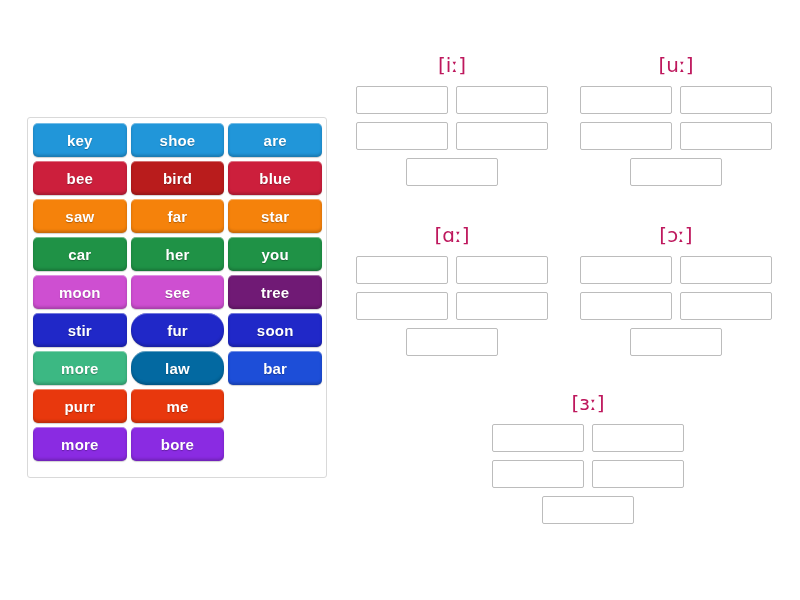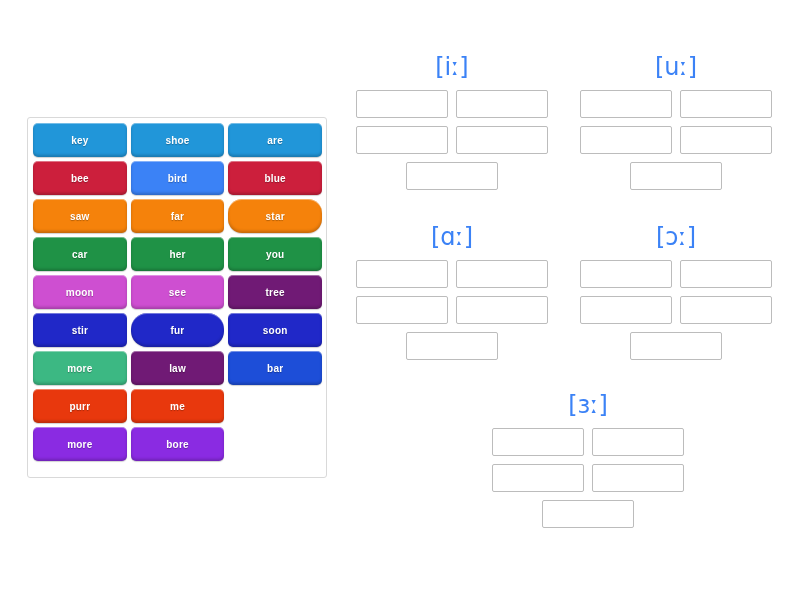--- a/index.html
+++ b/index.html
@@ -40,21 +40,21 @@
   .tile-row:last-child { margin-bottom: 0; }
 
   .tile {
     width: 95px;
     height: 34px;
     border-radius: 5px;
     display: flex;
     align-items: center;
     justify-content: center;
     color: #ffffff;
-    font-size: 10px;
+    font-size: 15px;
     font-weight: bold;
     letter-spacing: .2px;
     text-shadow: 0 1px 1px rgba(0,0,0,.28);
     box-shadow:
       inset 0 1px 0 rgba(255,255,255,.38),
       inset 0 -2px 3px rgba(0,0,0,.20),
       0 1px 1px rgba(0,0,0,.18);
     cursor: grab;
     user-select: none;
   }
@@ -63,22 +63,22 @@
     background: transparent;
     box-shadow: none;
     cursor: default;
   }
 
   
   .group { position: absolute; }
 
   .group-title {
     text-align: center;
-    font-size: 24px;
-    color: #3b82f6;
+    font-size: 20px;
+    color: #be185d;
     font-family: "DejaVu Sans", sans-serif;
     line-height: 1;
     margin-bottom: 11px;
     user-select: none;
   }
 
   .slot-row {
     display: flex;
     justify-content: center;
     gap: 8px;
@@ -107,46 +107,46 @@
 <div id="stage">
 
   <div id="word-panel">
       <div class="tile-row">
         <div class="tile" style="background: rgb(33, 150, 217);">key</div>
         <div class="tile" style="background: rgb(33, 150, 217);">shoe</div>
         <div class="tile" style="background: rgb(33, 150, 217);">are</div>
       </div>
       <div class="tile-row">
         <div class="tile" style="background: rgb(204, 31, 60);">bee</div>
-        <div class="tile" style="background: #3b82f6;">bird</div>
+        <div class="tile" style="background: #b91c1c;">bird</div>
         <div class="tile" style="background: rgb(204, 31, 60);">blue</div>
       </div>
       <div class="tile-row">
         <div class="tile" style="background: rgb(245, 130, 11);">saw</div>
         <div class="tile" style="background: rgb(245, 130, 11);">far</div>
-        <div class="tile" style="background: rgb(245, 130, 11); border-radius: 14px;">star</div>
+        <div class="tile" style="background: rgb(245, 130, 11);">star</div>
       </div>
       <div class="tile-row">
         <div class="tile" style="background: rgb(31, 146, 70);">car</div>
         <div class="tile" style="background: rgb(31, 146, 70);">her</div>
         <div class="tile" style="background: rgb(31, 146, 70);">you</div>
       </div>
       <div class="tile-row">
         <div class="tile" style="background: rgb(206, 79, 209);">moon</div>
         <div class="tile" style="background: rgb(206, 79, 209);">see</div>
         <div class="tile" style="background: #701a75;">tree</div>
       </div>
       <div class="tile-row">
         <div class="tile" style="background: rgb(32, 40, 200);">stir</div>
         <div class="tile" style="background: rgb(32, 40, 200); border-radius: 16px;">fur</div>
         <div class="tile" style="background: rgb(32, 40, 200);">soon</div>
       </div>
       <div class="tile-row">
         <div class="tile" style="background: rgb(60, 184, 131);">more</div>
-        <div class="tile" style="background: #701a75;">law</div>
+        <div class="tile" style="background: #0369a1; border-radius: 15px;">law</div>
         <div class="tile" style="background: #1d4ed8; text-align: right;">bar</div>
       </div>
       <div class="tile-row">
         <div class="tile" style="background: rgb(232, 56, 13);">purr</div>
         <div class="tile" style="background: rgb(232, 56, 13);">me</div>
         <div class="tile spacer"></div>
       </div>
       <div class="tile-row">
         <div class="tile" style="background: rgb(138, 43, 226);">more</div>
         <div class="tile" style="background: rgb(138, 43, 226);">bore</div>

